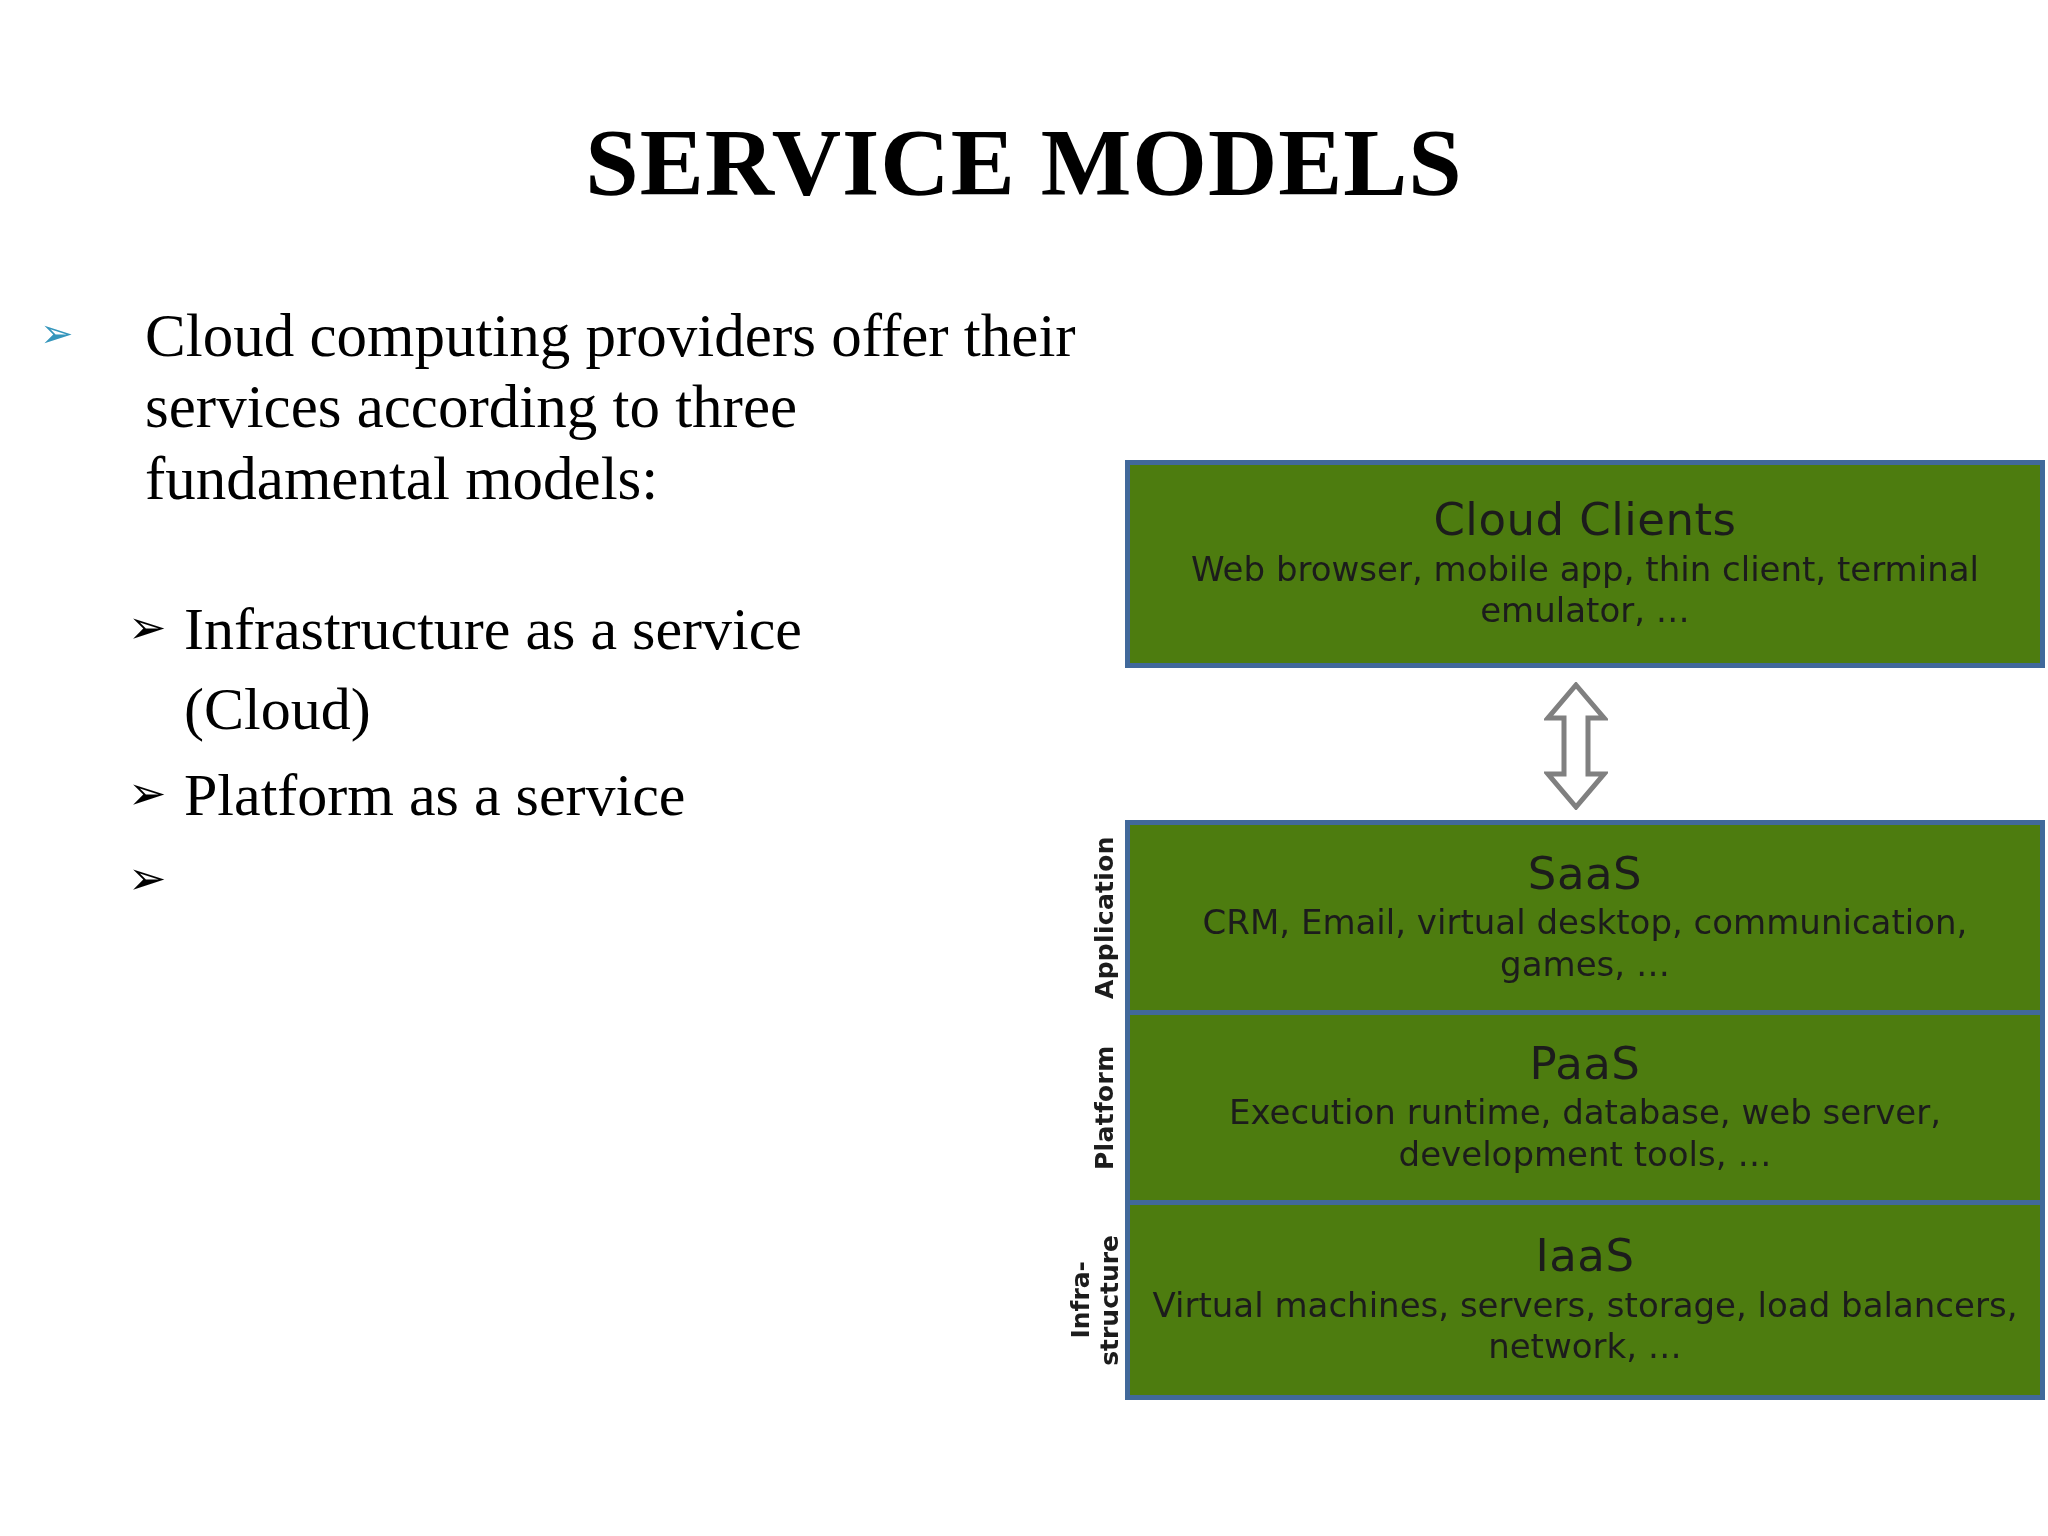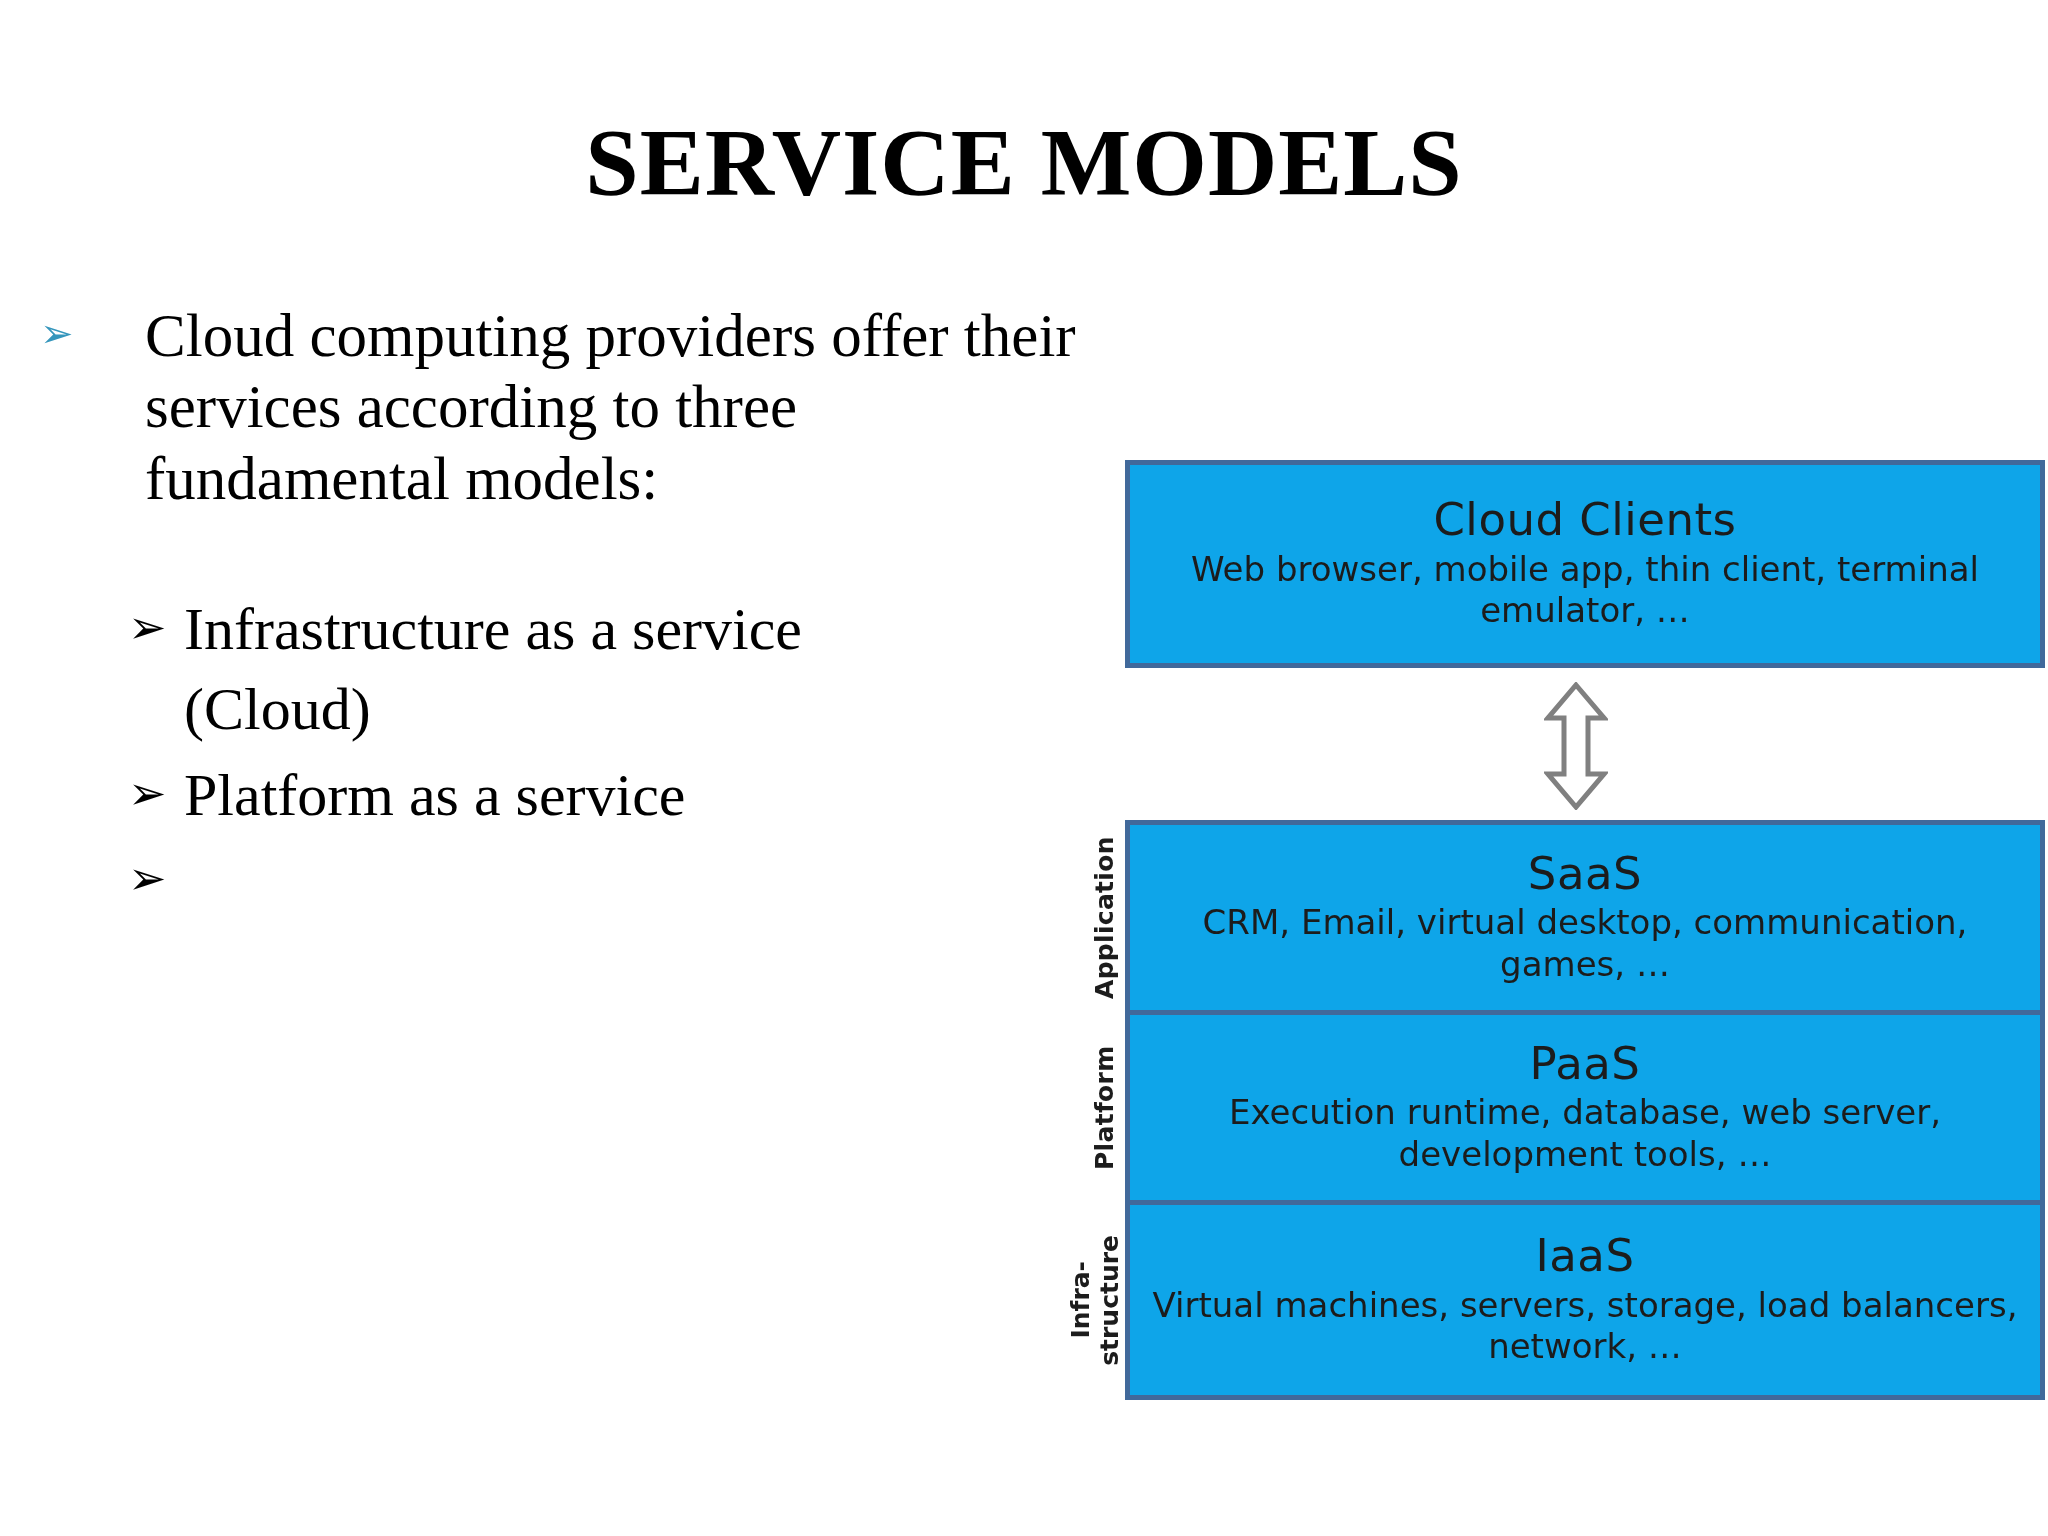--- a/index.html
+++ b/index.html
@@ -87,21 +87,21 @@
     top: 460px;
     width: 960px;
     height: 1036px;
   }
 
   .svc-box {
     position: absolute;
     left: 35px;
     right: 5px;
     border: 5px solid #41699B;
-    background: #0ea5e9;
+    background: #4d7c0f;
     box-sizing: border-box;
     text-align: center;
     font-family: "DejaVu Sans", "Liberation Sans", sans-serif;
     color: #1c1c1c;
     display: flex;
     flex-direction: column;
     align-items: center;
     justify-content: center;
   }
   .svc-title {

